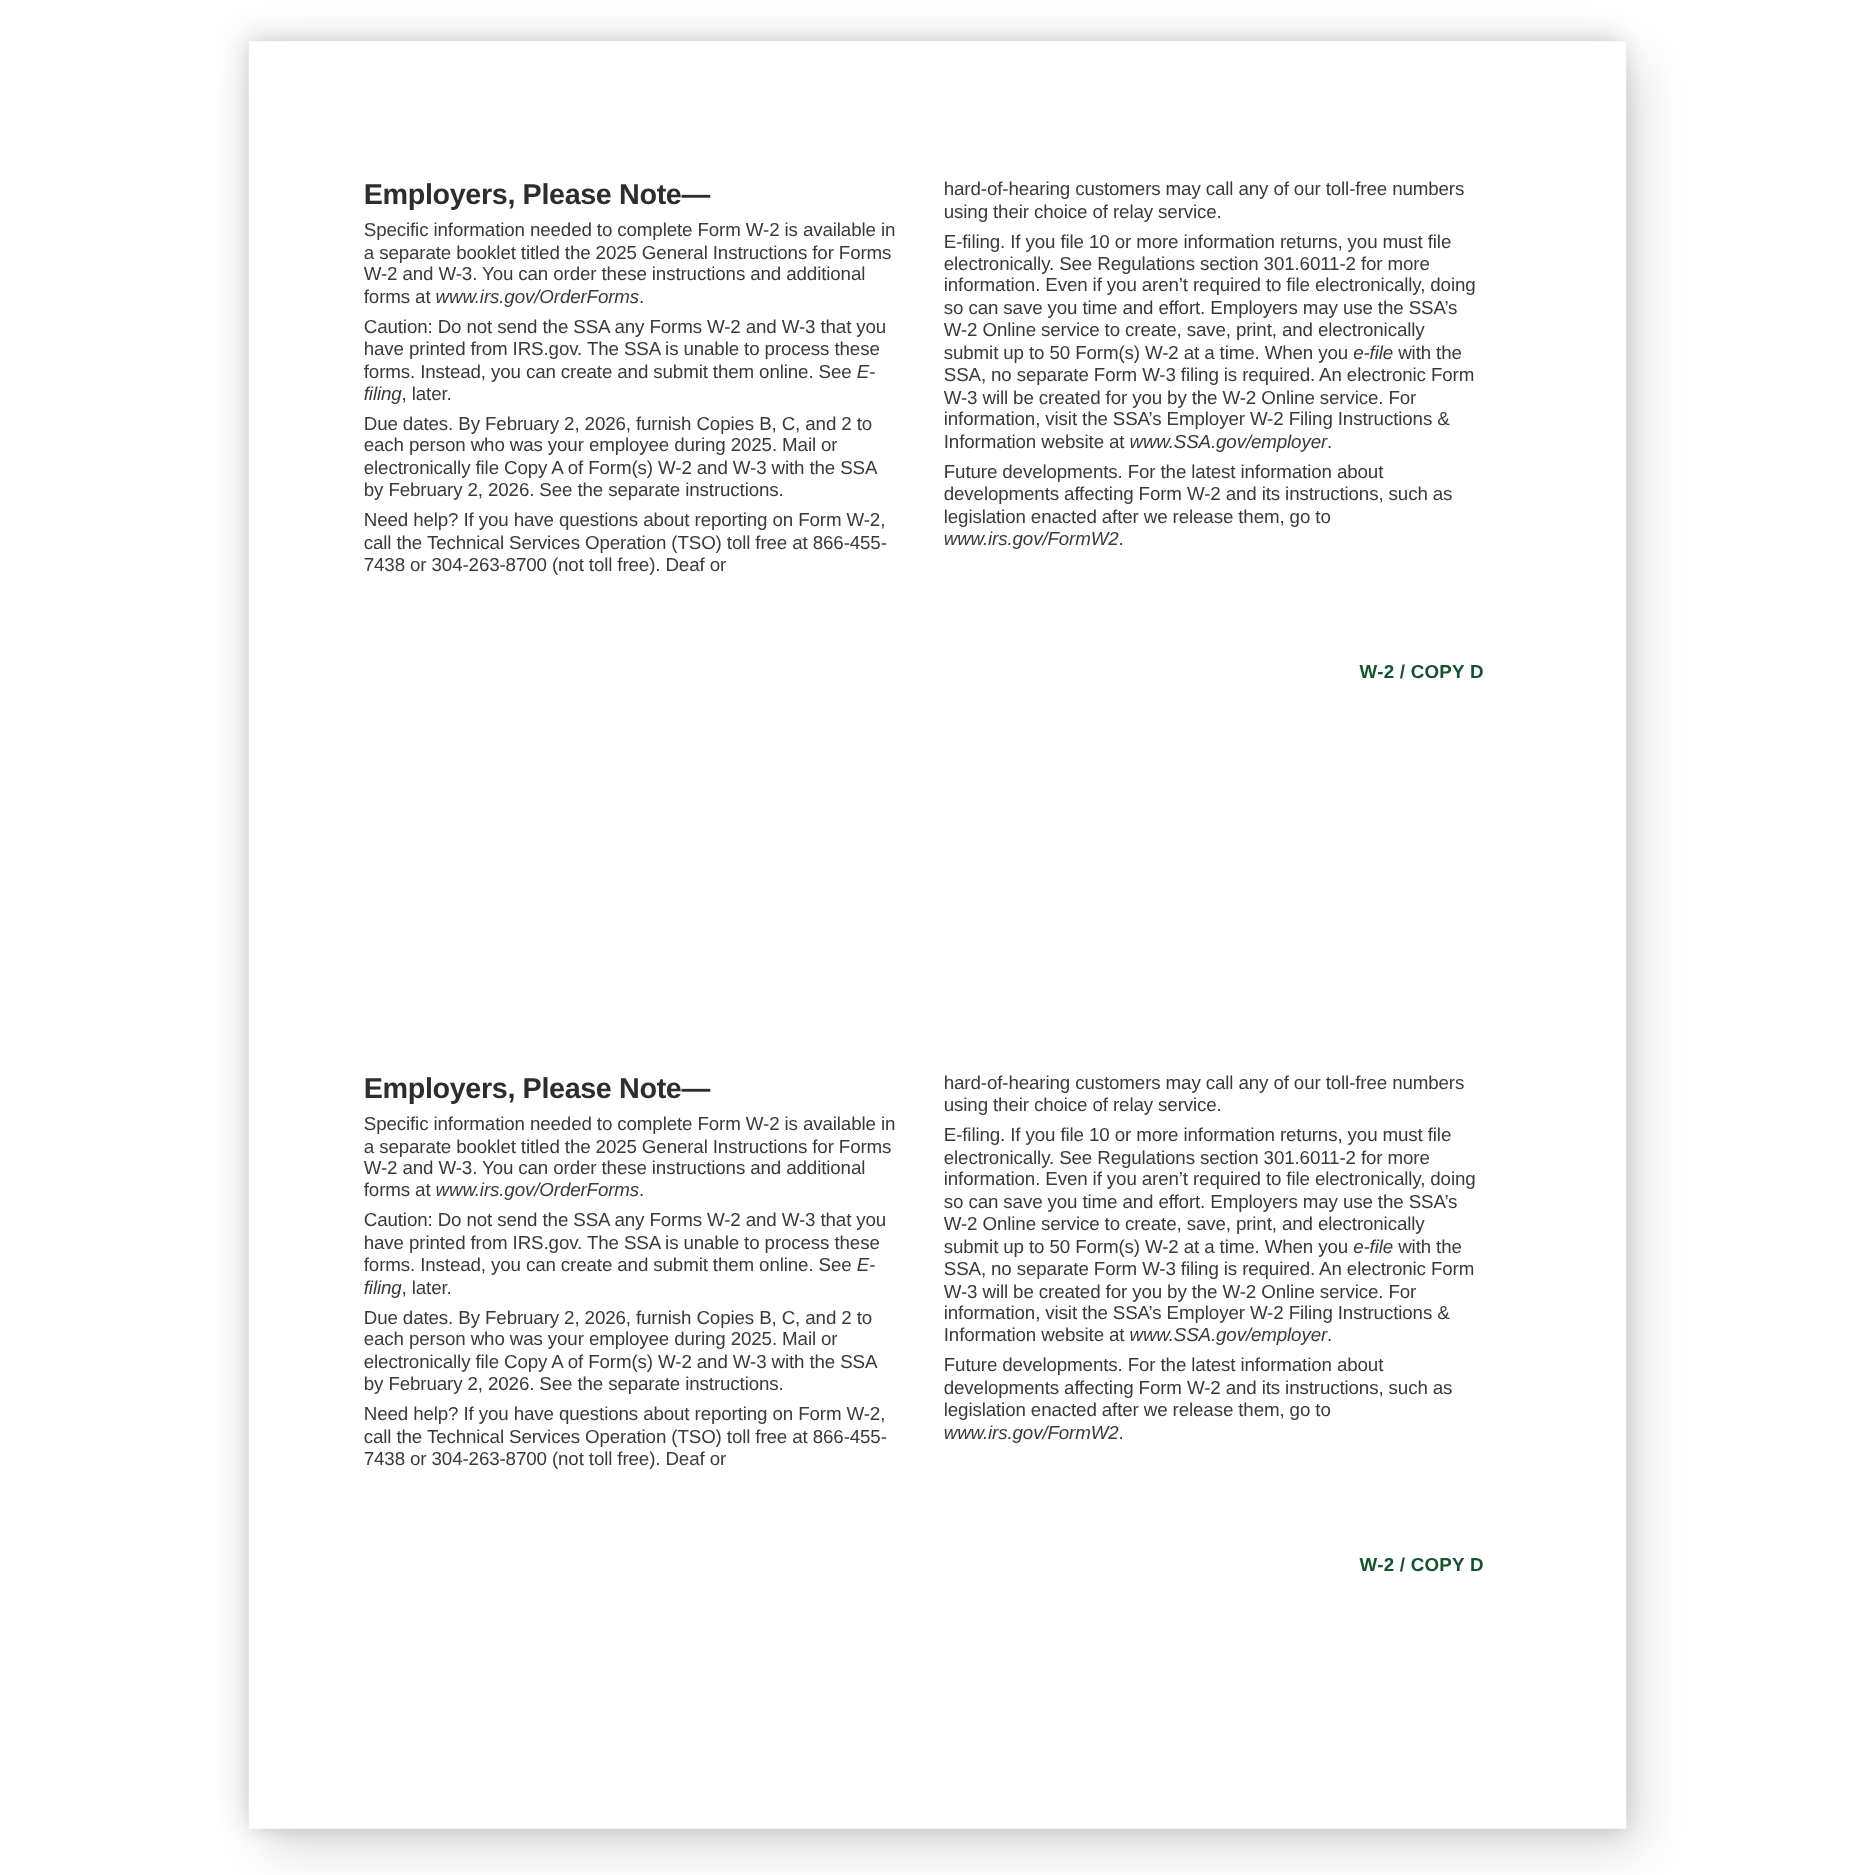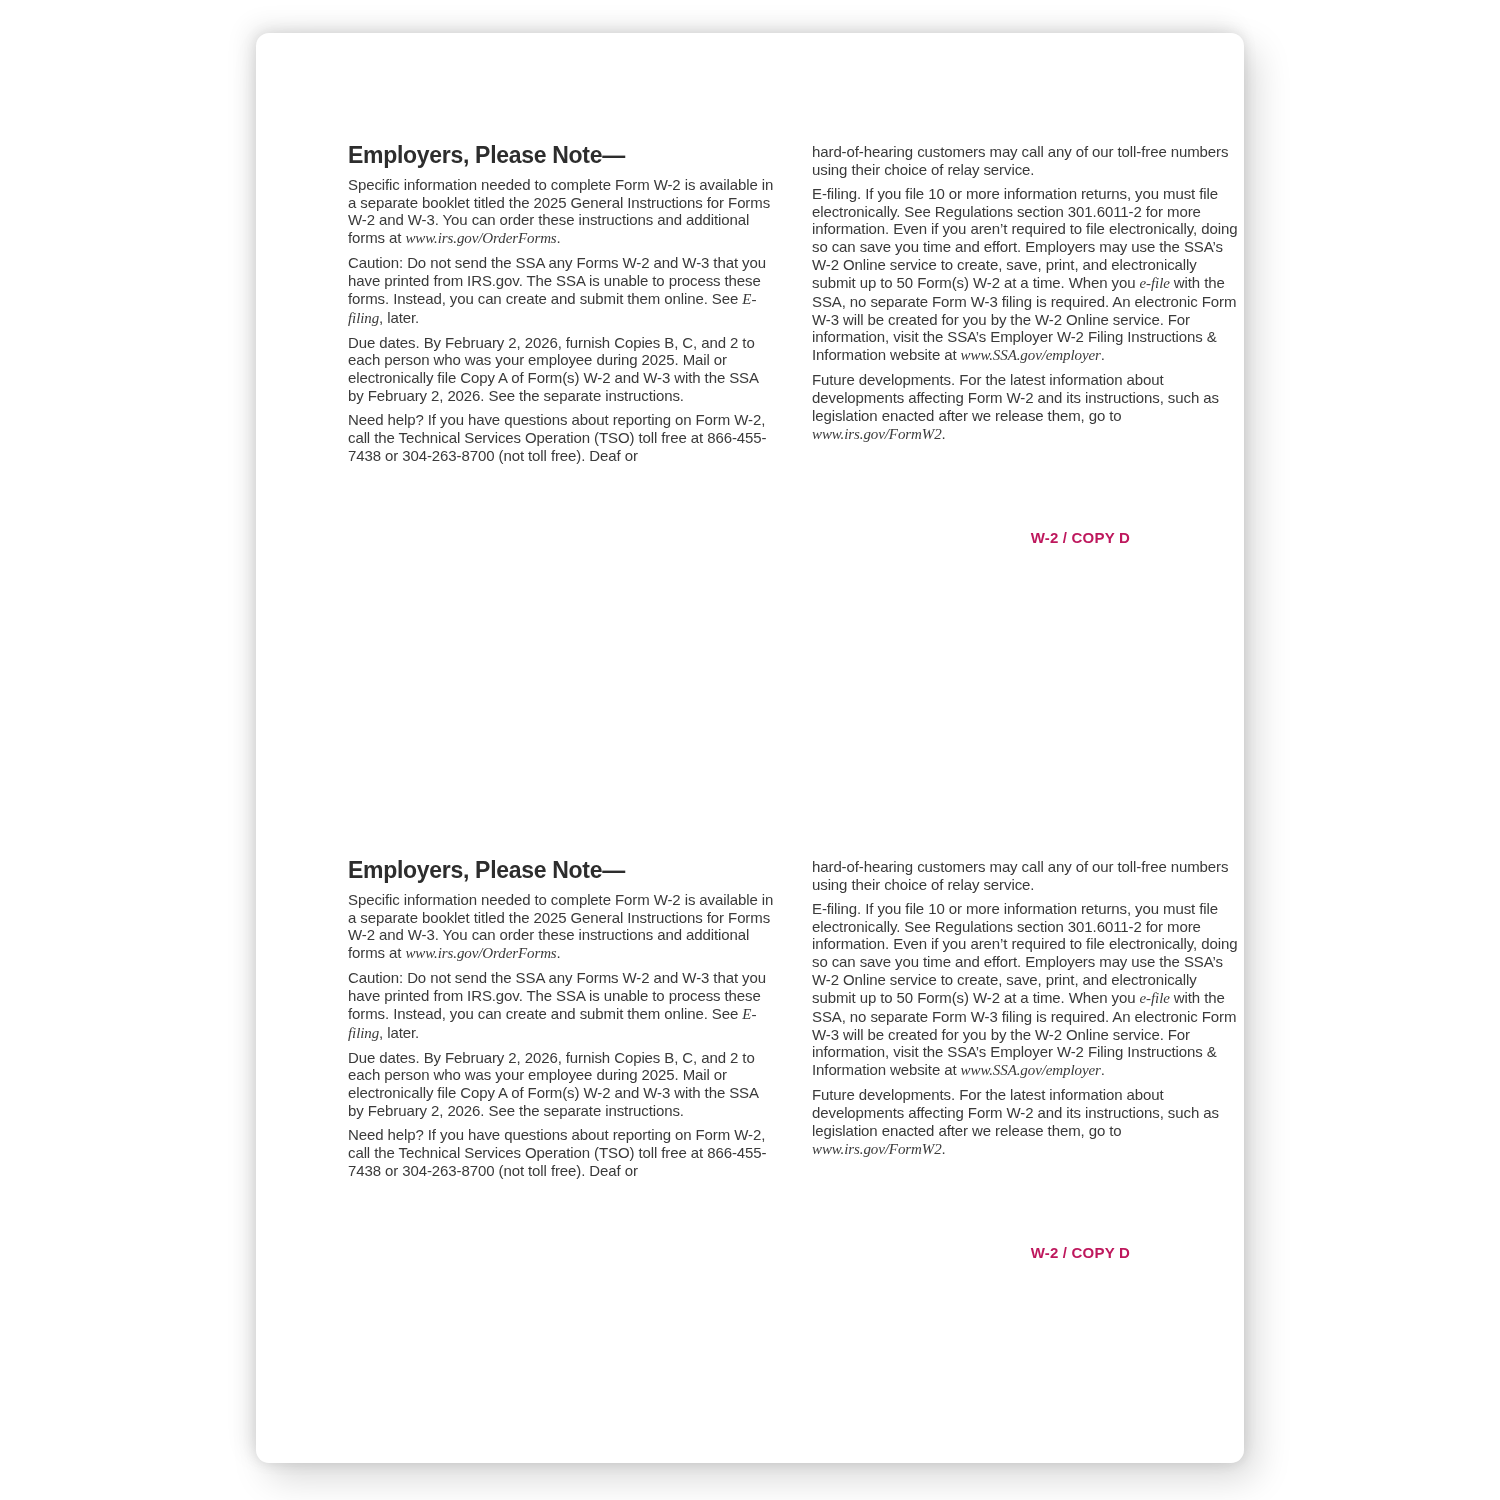--- a/index.html
+++ b/index.html
@@ -6,29 +6,28 @@
     margin: 0;
     padding: 0;
     width: 1500px;
     height: 1500px;
     background: #ffffff;
     font-family: "Liberation Sans", "DejaVu Sans", sans-serif;
     overflow: hidden;
   }
   .sheet {
     position: relative;
-    width: 988px;
+    width: 1102px;
     height: 1430px;
     margin: 33px auto 0;
     background: #ffffff;
     box-shadow:
       0 0 14px rgba(0,0,0,0.10),
       12px 16px 36px rgba(0,0,0,0.15),
       -8px -8px 24px rgba(0,0,0,0.08);
-    border-radius: 13px;
   }
   .half {
     position: absolute;
     left: 0;
     width: 100%;
     height: 715px;
   }
   .half.top { top: 0; }
   .half.bottom { top: 715px; }
   .note {
@@ -48,28 +47,28 @@
   }
   .col h1 {
     font-size: 23px;
     line-height: 1.12;
     margin: 0 0 7px 0;
     color: #2d2d2d;
     letter-spacing: -0.3px;
   }
   .col p { margin: 0 0 6px 0; }
   .seg-b { font-weight: normal; }
-  .seg-i { font-style: italic; font-family: Liberation Serif, serif; }
+  .seg-i { font-style: italic; }
   .copy-label {
     position: absolute;
     top: 496px;
     right: 114px;
     font-size: 15px;
     font-weight: bold;
-    color: #be185d;
+    color: #14532d;
     letter-spacing: 0.2px;
   }
 </style>
 </head>
 <body>
 
 <div class="sheet">
 
   <section class="half top">
     <div class="note">

